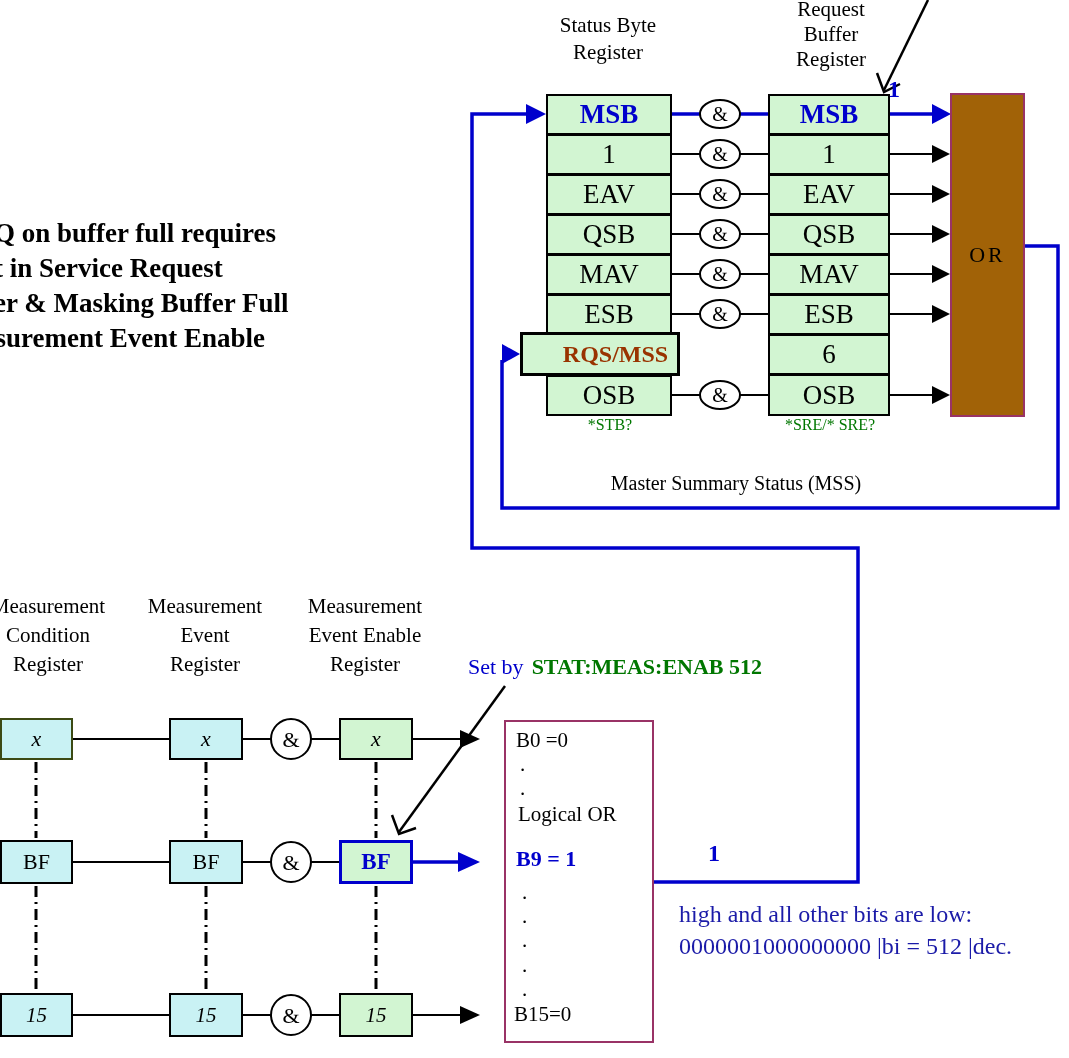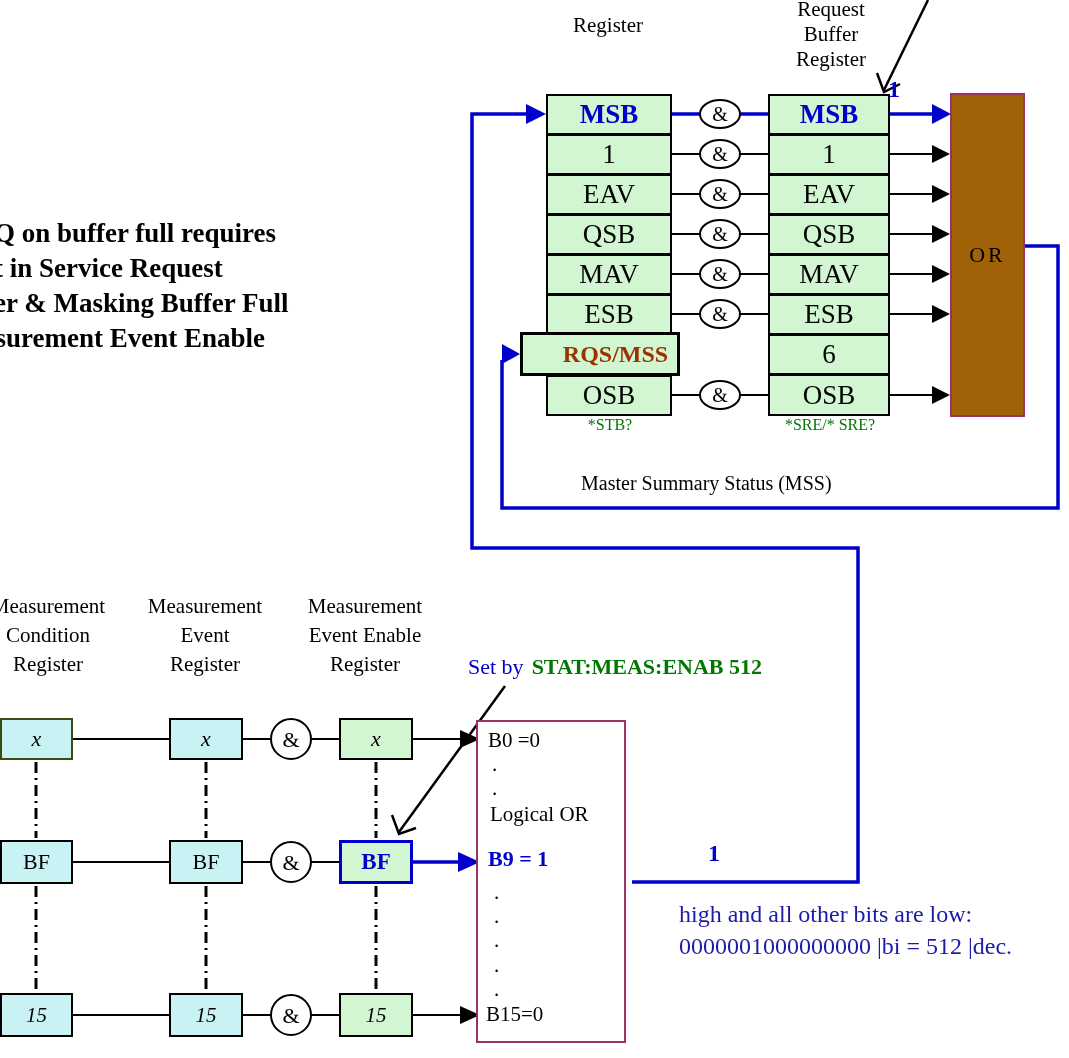--- a/index.html
+++ b/index.html
@@ -24,21 +24,21 @@
   .bignum{position:absolute;color:#0000cc;font-weight:bold;font-size:24px;z-index:4;}
   .bbox{position:absolute;box-sizing:border-box;border:2px solid #993366;background:#fff;z-index:2;}
   .bbox span{position:absolute;white-space:nowrap;}
   .notetxt{position:absolute;color:#1b1ba8;font-size:24px;line-height:32px;
            z-index:2;white-space:nowrap;}
   .setby{position:absolute;font-size:22px;z-index:2;white-space:nowrap;}
   .setby .pfx{color:#0000cc;margin-right:8px;}
   .setby .cmd{color:#007700;font-weight:bold;}
   .ital{font-style:italic;}
   .bfen{border:3px solid #0000cc;font-weight:bold;color:#0000cc;font-size:23px;}
-  .mss{position:absolute;font-size:20px;text-align:left;z-index:2;}
+  .mss{position:absolute;font-size:20px;text-align:center;z-index:2;}
 </style>
 </head>
 <body>
 
 <svg class="wires" width="1069" height="1058" viewBox="0 0 1069 1058">
 
   <g stroke="#000" stroke-width="2.5" fill="none">
     <line x1="928" y1="0" x2="884" y2="90"></line>
     <polyline points="877,73 884,92 900,84"></polyline>
   </g>
@@ -163,20 +163,21 @@
 </svg>
 
 <div class="leftnote">
   <div>Q on buffer full requires</div>
   <div>t in Service Request</div>
   <div>er &amp; Masking Buffer Full</div>
   <div style="margin-left:-12px">asurement Event Enable</div>
 </div>
 
 <div class="hdr" style="left:523px;top:12px;width:170px">
+  <div>Status Byte</div>
   <div>Register</div>
 </div>
 <div class="hdr" style="left:746px;top:-3px;width:170px;line-height:25px">
   <div>Request</div>
   <div>Buffer</div>
   <div>Register</div>
 </div>
 
 <div class="reg" style="left:546px;top:94px;width:126px;height:41px">
     <span class="bblue">MSB</span>
@@ -282,21 +283,21 @@
 <div class="reg cyan" style="left:0px;top:993px;width:73px;height:44px">
     <span class="ital" style="font-size:21px">15</span>
   </div>
 <div class="reg cyan" style="left:169px;top:993px;width:74px;height:44px">
     <span class="ital" style="font-size:21px">15</span>
   </div>
 <div class="reg green" style="left:339px;top:993px;width:74px;height:44px">
     <span class="ital" style="font-size:21px">15</span>
   </div>
 
-<div class="bbox" style="left:476px;top:720px;width:150px;height:323px">
+<div class="bbox" style="left:504px;top:720px;width:150px;height:323px">
   <span style="left:10px;top:6px;font-size:21px">B0 =0</span>
   <span style="left:14px;top:30px;font-size:21px">.</span>
   <span style="left:14px;top:54px;font-size:21px">.</span>
   <span style="left:12px;top:80px;font-size:21px;font-weight:normal">Logical OR</span>
   <span style="left:10px;top:124px;font-size:22px;font-weight:bold;color:#0000cc">B9 = 1</span>
   <span style="left:16px;top:158px;font-size:21px">.</span>
   <span style="left:16px;top:182px;font-size:21px">.</span>
   <span style="left:16px;top:206px;font-size:21px">.</span>
   <span style="left:16px;top:231px;font-size:21px">.</span>
   <span style="left:16px;top:255px;font-size:21px">.</span>

